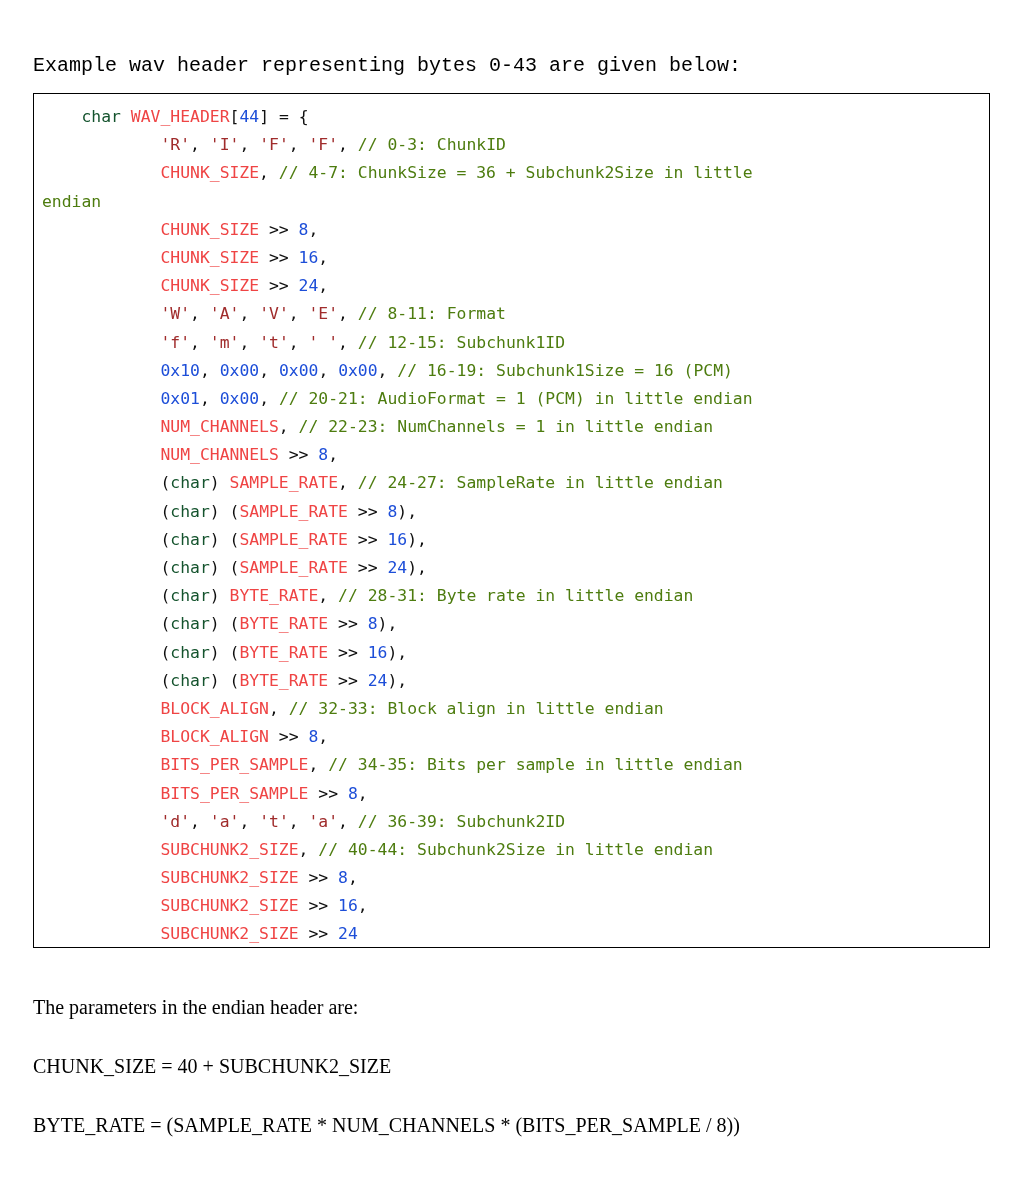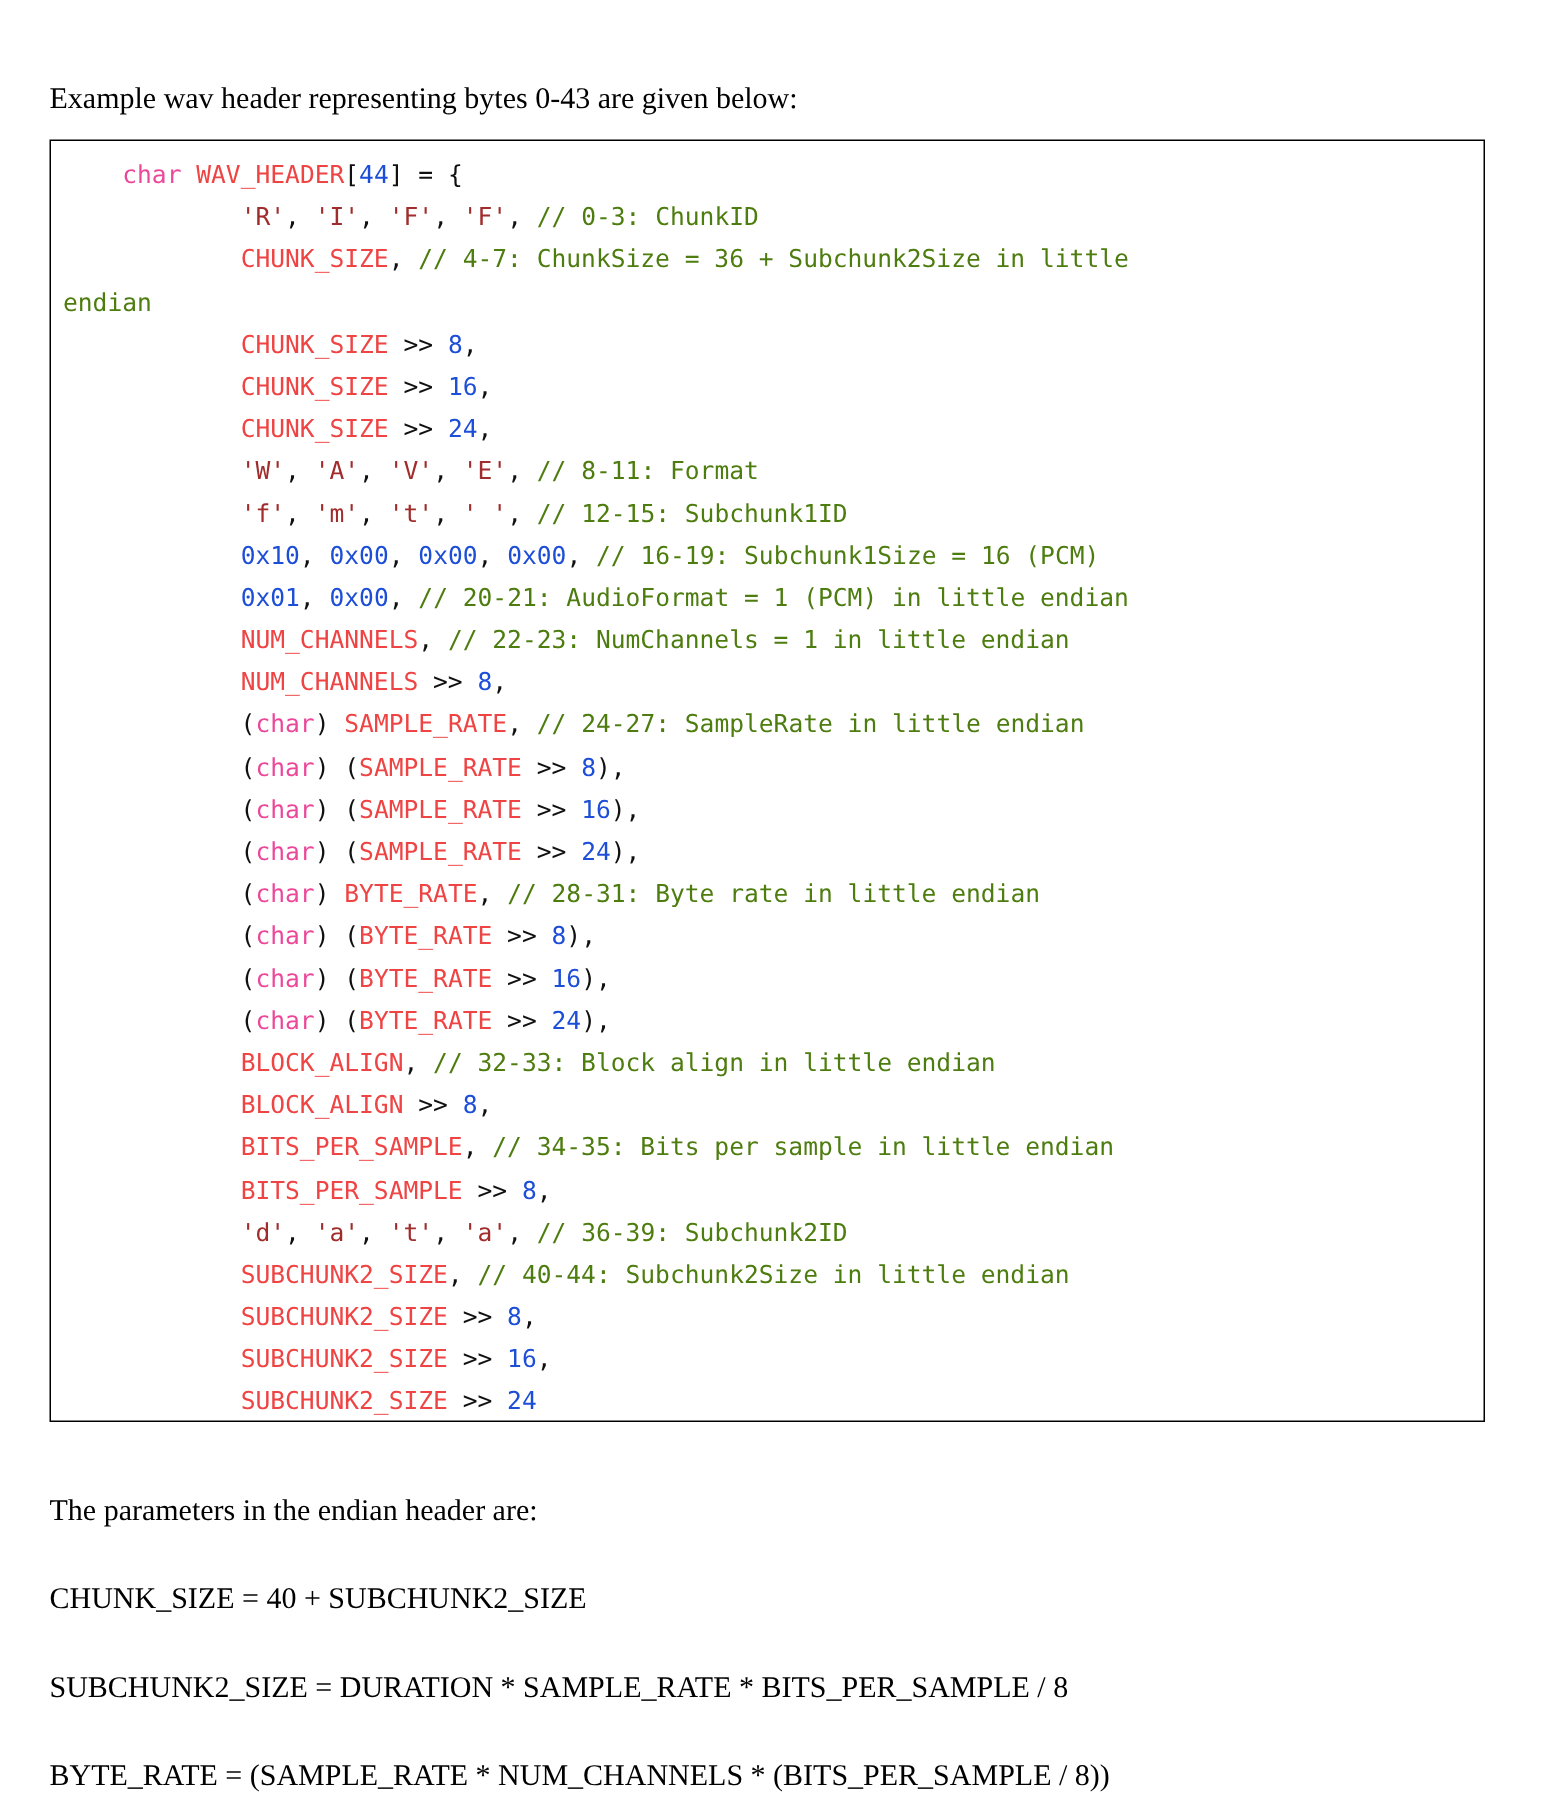--- a/index.html
+++ b/index.html
@@ -20,21 +20,21 @@
   .page {
     position: relative;
     width: 1028px;
     height: 1196px;
     box-sizing: border-box;
     padding: 0;
   }
 
   
   .prose {
-    font-family: Liberation Serif, serif;
+    font-family: Liberation Mono, monospace;
     font-size: 20px;
     line-height: 1.0;
     color: #000000;
     white-space: pre;
   }
 
   .intro {
     position: absolute;
     left: 33px;
     top: 36px;
@@ -69,21 +69,21 @@
     color: #101010;
   }
 
   .code-line {
     height: 28.2px;
     padding-left: 8px;
     white-space: pre;
   }
 
   
-  .t-kw   { color: #ec4899; }
+  .t-kw   { color: #14532d; }
   .t-id   { color: #ef4444; }
   .t-num  { color: #1d4ed8; }
   .t-str  { color: #a02c2c; }
   .t-com  { color: #4d7c0f; }
   .t-pun  { color: #101010; }
 
   
   .params {
     position: absolute;
     left: 33px;
@@ -106,18 +106,17 @@
   <p class="prose intro">Example wav header representing bytes 0-43 are given below:</p>
 
   <div class="code-box">
     <div class="code code-inner" id="code-inner"><div class="code-line"><span class="t-pun">    </span><span class="t-kw">char</span><span class="t-pun"> </span><span class="t-id">WAV_HEADER</span><span class="t-pun">[</span><span class="t-num">44</span><span class="t-pun">] = {</span></div><div class="code-line"><span class="t-pun">            </span><span class="t-str">'R'</span><span class="t-pun">, </span><span class="t-str">'I'</span><span class="t-pun">, </span><span class="t-str">'F'</span><span class="t-pun">, </span><span class="t-str">'F'</span><span class="t-pun">, </span><span class="t-com">// 0-3: ChunkID</span></div><div class="code-line"><span class="t-pun">            </span><span class="t-id">CHUNK_SIZE</span><span class="t-pun">, </span><span class="t-com">// 4-7: ChunkSize = 36 + Subchunk2Size in little</span></div><div class="code-line"><span class="t-com">endian</span></div><div class="code-line"><span class="t-pun">            </span><span class="t-id">CHUNK_SIZE</span><span class="t-pun"> &gt;&gt; </span><span class="t-num">8</span><span class="t-pun">,</span></div><div class="code-line"><span class="t-pun">            </span><span class="t-id">CHUNK_SIZE</span><span class="t-pun"> &gt;&gt; </span><span class="t-num">16</span><span class="t-pun">,</span></div><div class="code-line"><span class="t-pun">            </span><span class="t-id">CHUNK_SIZE</span><span class="t-pun"> &gt;&gt; </span><span class="t-num">24</span><span class="t-pun">,</span></div><div class="code-line"><span class="t-pun">            </span><span class="t-str">'W'</span><span class="t-pun">, </span><span class="t-str">'A'</span><span class="t-pun">, </span><span class="t-str">'V'</span><span class="t-pun">, </span><span class="t-str">'E'</span><span class="t-pun">, </span><span class="t-com">// 8-11: Format</span></div><div class="code-line"><span class="t-pun">            </span><span class="t-str">'f'</span><span class="t-pun">, </span><span class="t-str">'m'</span><span class="t-pun">, </span><span class="t-str">'t'</span><span class="t-pun">, </span><span class="t-str">' '</span><span class="t-pun">, </span><span class="t-com">// 12-15: Subchunk1ID</span></div><div class="code-line"><span class="t-pun">            </span><span class="t-num">0x10</span><span class="t-pun">, </span><span class="t-num">0x00</span><span class="t-pun">, </span><span class="t-num">0x00</span><span class="t-pun">, </span><span class="t-num">0x00</span><span class="t-pun">, </span><span class="t-com">// 16-19: Subchunk1Size = 16 (PCM)</span></div><div class="code-line"><span class="t-pun">            </span><span class="t-num">0x01</span><span class="t-pun">, </span><span class="t-num">0x00</span><span class="t-pun">, </span><span class="t-com">// 20-21: AudioFormat = 1 (PCM) in little endian</span></div><div class="code-line"><span class="t-pun">            </span><span class="t-id">NUM_CHANNELS</span><span class="t-pun">, </span><span class="t-com">// 22-23: NumChannels = 1 in little endian</span></div><div class="code-line"><span class="t-pun">            </span><span class="t-id">NUM_CHANNELS</span><span class="t-pun"> &gt;&gt; </span><span class="t-num">8</span><span class="t-pun">,</span></div><div class="code-line"><span class="t-pun">            (</span><span class="t-kw">char</span><span class="t-pun">) </span><span class="t-id">SAMPLE_RATE</span><span class="t-pun">, </span><span class="t-com">// 24-27: SampleRate in little endian</span></div><div class="code-line"><span class="t-pun">            (</span><span class="t-kw">char</span><span class="t-pun">) (</span><span class="t-id">SAMPLE_RATE</span><span class="t-pun"> &gt;&gt; </span><span class="t-num">8</span><span class="t-pun">),</span></div><div class="code-line"><span class="t-pun">            (</span><span class="t-kw">char</span><span class="t-pun">) (</span><span class="t-id">SAMPLE_RATE</span><span class="t-pun"> &gt;&gt; </span><span class="t-num">16</span><span class="t-pun">),</span></div><div class="code-line"><span class="t-pun">            (</span><span class="t-kw">char</span><span class="t-pun">) (</span><span class="t-id">SAMPLE_RATE</span><span class="t-pun"> &gt;&gt; </span><span class="t-num">24</span><span class="t-pun">),</span></div><div class="code-line"><span class="t-pun">            (</span><span class="t-kw">char</span><span class="t-pun">) </span><span class="t-id">BYTE_RATE</span><span class="t-pun">, </span><span class="t-com">// 28-31: Byte rate in little endian</span></div><div class="code-line"><span class="t-pun">            (</span><span class="t-kw">char</span><span class="t-pun">) (</span><span class="t-id">BYTE_RATE</span><span class="t-pun"> &gt;&gt; </span><span class="t-num">8</span><span class="t-pun">),</span></div><div class="code-line"><span class="t-pun">            (</span><span class="t-kw">char</span><span class="t-pun">) (</span><span class="t-id">BYTE_RATE</span><span class="t-pun"> &gt;&gt; </span><span class="t-num">16</span><span class="t-pun">),</span></div><div class="code-line"><span class="t-pun">            (</span><span class="t-kw">char</span><span class="t-pun">) (</span><span class="t-id">BYTE_RATE</span><span class="t-pun"> &gt;&gt; </span><span class="t-num">24</span><span class="t-pun">),</span></div><div class="code-line"><span class="t-pun">            </span><span class="t-id">BLOCK_ALIGN</span><span class="t-pun">, </span><span class="t-com">// 32-33: Block align in little endian</span></div><div class="code-line"><span class="t-pun">            </span><span class="t-id">BLOCK_ALIGN</span><span class="t-pun"> &gt;&gt; </span><span class="t-num">8</span><span class="t-pun">,</span></div><div class="code-line"><span class="t-pun">            </span><span class="t-id">BITS_PER_SAMPLE</span><span class="t-pun">, </span><span class="t-com">// 34-35: Bits per sample in little endian</span></div><div class="code-line"><span class="t-pun">            </span><span class="t-id">BITS_PER_SAMPLE</span><span class="t-pun"> &gt;&gt; </span><span class="t-num">8</span><span class="t-pun">,</span></div><div class="code-line"><span class="t-pun">            </span><span class="t-str">'d'</span><span class="t-pun">, </span><span class="t-str">'a'</span><span class="t-pun">, </span><span class="t-str">'t'</span><span class="t-pun">, </span><span class="t-str">'a'</span><span class="t-pun">, </span><span class="t-com">// 36-39: Subchunk2ID</span></div><div class="code-line"><span class="t-pun">            </span><span class="t-id">SUBCHUNK2_SIZE</span><span class="t-pun">, </span><span class="t-com">// 40-44: Subchunk2Size in little endian</span></div><div class="code-line"><span class="t-pun">            </span><span class="t-id">SUBCHUNK2_SIZE</span><span class="t-pun"> &gt;&gt; </span><span class="t-num">8</span><span class="t-pun">,</span></div><div class="code-line"><span class="t-pun">            </span><span class="t-id">SUBCHUNK2_SIZE</span><span class="t-pun"> &gt;&gt; </span><span class="t-num">16</span><span class="t-pun">,</span></div><div class="code-line"><span class="t-pun">            </span><span class="t-id">SUBCHUNK2_SIZE</span><span class="t-pun"> &gt;&gt; </span><span class="t-num">24</span></div></div>
   </div>
 
   <div class="params">
     <p class="param-line">The parameters in the endian header are:</p>
     <div id="params-list">
         <p class="param-line">CHUNK_SIZE = 40 + SUBCHUNK2_SIZE</p>
-        <p class="param-line">SUBCHUNK2_SIZE = DURATION * SAMPLE_RATE * BITS_PER_SAMPLE / 8</p>
         <p class="param-line">BYTE_RATE = (SAMPLE_RATE * NUM_CHANNELS * (BITS_PER_SAMPLE / 8))</p>
       </div>
   </div>
 
 </div>
 
 </body></html>

